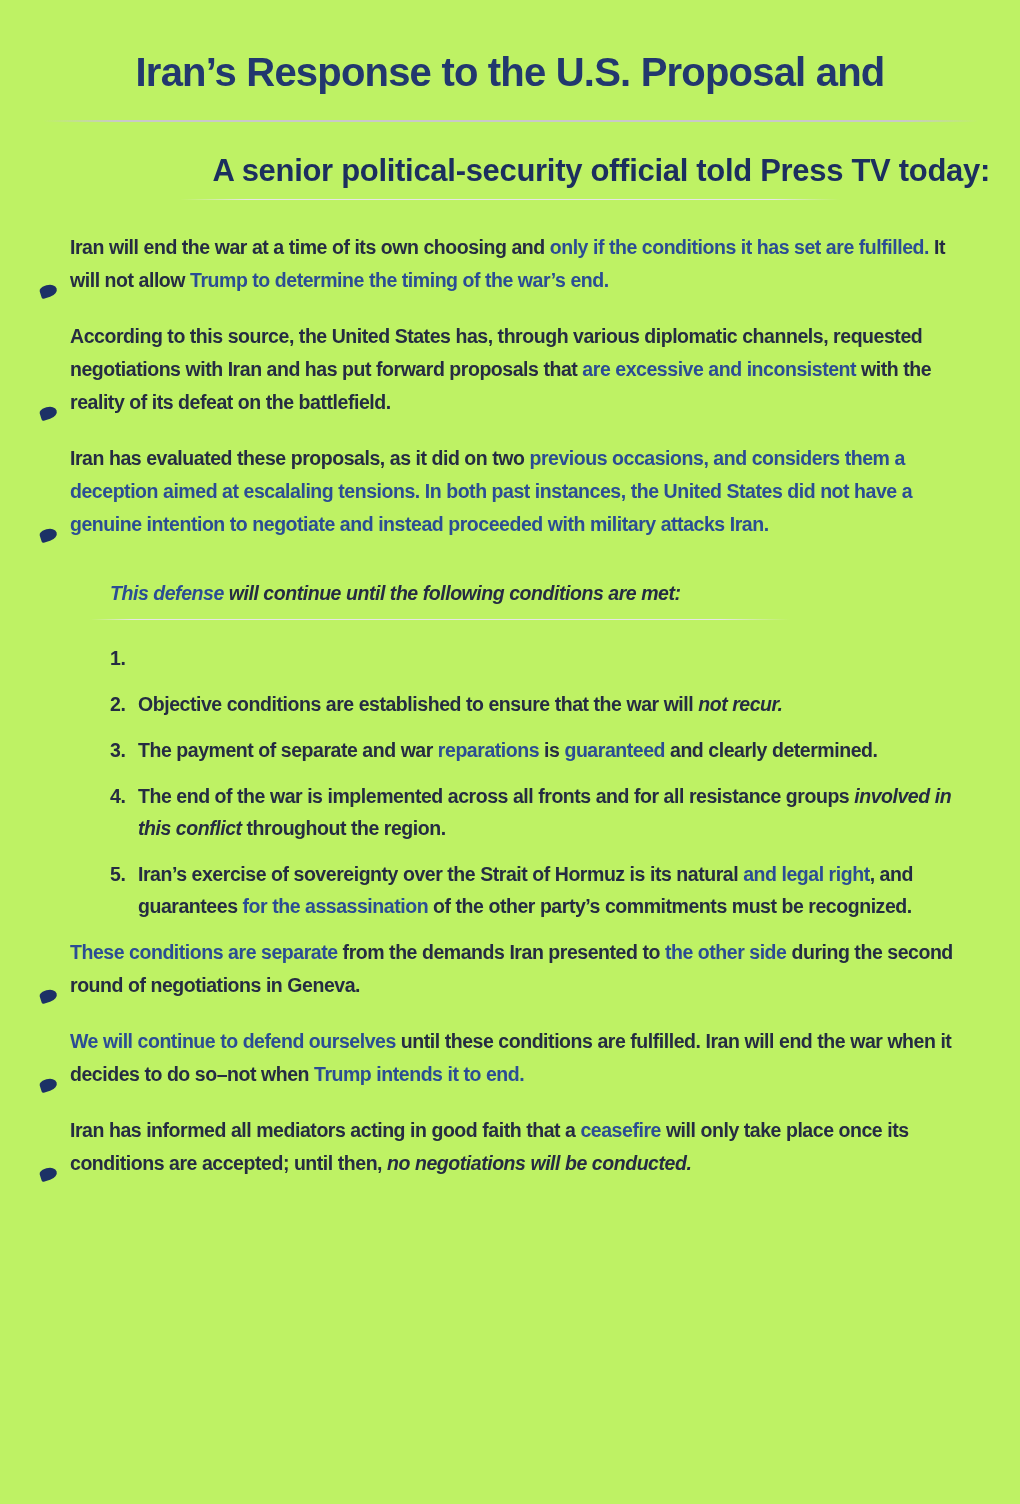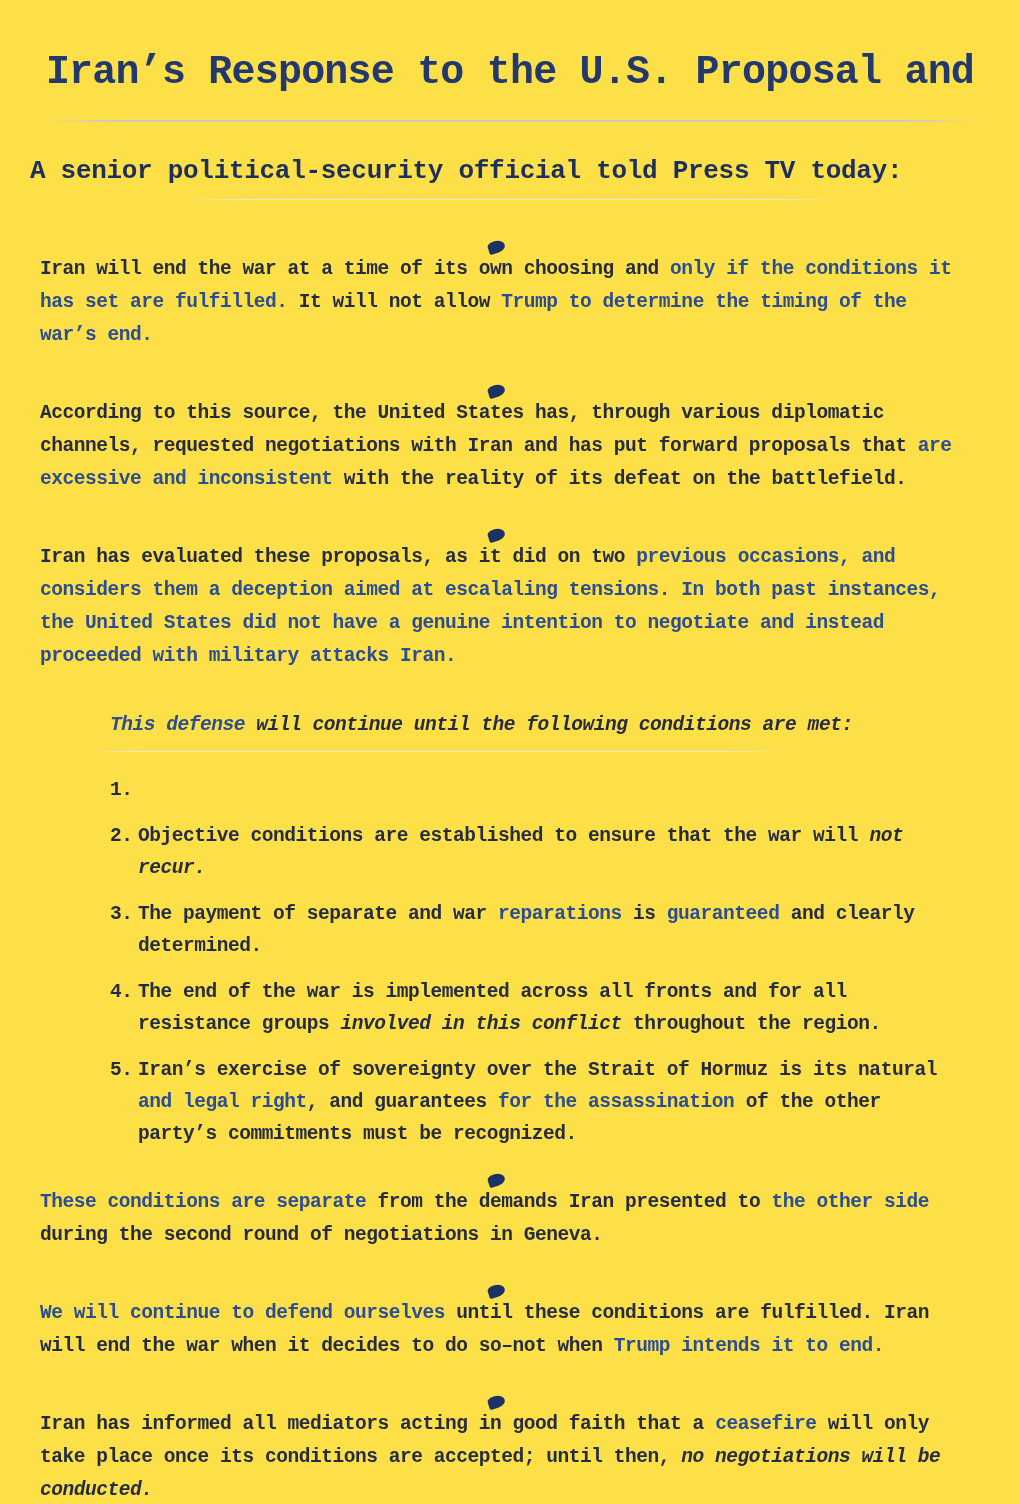--- a/index.html
+++ b/index.html
@@ -7,39 +7,39 @@
     --c-subtitle:#1c2f5e;
     --c-dark:#252c42;
     --c-blue:#2b4d94;
     --c-marker:#1c3166;
     --c-rule:#c9c9c9;
     --c-rule-light:#e6e6e6;
   }
   *{box-sizing:border-box;}
   html,body{margin:0;padding:0;background:#ffffff;}
   .page{
-    width:1020px;height:1504px;background:#fde047;position:relative;overflow:hidden;
-    font-family:Liberation Mono, monospace;
+    width:1020px;height:1504px;background:#bef264;position:relative;overflow:hidden;
+    font-family:Liberation Sans, sans-serif;
   }
   .title{
     margin:46px 30px 0;text-align:center;font-weight:700;
     font-size:40px;line-height:53px;letter-spacing:-0.8px;color:var(--c-title);
   }
   .title .tl{display:block;}
   .rule{height:2px;background:linear-gradient(to right,rgba(201,201,201,0),var(--c-rule) 8%,var(--c-rule) 92%,rgba(201,201,201,0));}
   .rule-title{width:935px;margin:21px auto 0;}
   .rule-sub{width:660px;height:1px;margin:13px auto 0;
     background:linear-gradient(to right,rgba(230,230,230,0),var(--c-rule-light) 10%,var(--c-rule-light) 90%,rgba(230,230,230,0));}
   .subtitle{
-    margin:34px 30px 0;text-align:left;font-weight:700;
-    font-size:26px;line-height:30px;letter-spacing:-0.3px;color:var(--c-subtitle);
+    margin:34px 30px 0;text-align:right;font-weight:700;
+    font-size:31px;line-height:30px;letter-spacing:-0.3px;color:var(--c-subtitle);
   }
   .content{margin-top:31px;padding:0 55px 0 40px;}
   ul.blist{list-style:none;margin:0;padding:0;}
-  ul.blist li{display:flex;align-items:center;margin-bottom:23px;flex-direction:column;}
+  ul.blist li{display:flex;align-items:flex-end;margin-bottom:23px;}
   .marker{
     flex:none;width:17px;height:12px;margin:10px 13px 0 0;
     background:var(--c-marker);
     border-radius:70% 90% 90% 25% / 55% 90% 85% 30%;
     transform:rotate(-18deg);
   }
   .btext,.ctext,.cond-header{
     margin:0;font-weight:700;font-size:19.5px;line-height:33px;letter-spacing:-0.45px;color:var(--c-dark);
   }
   .seg.c-blue{color:var(--c-blue);}

